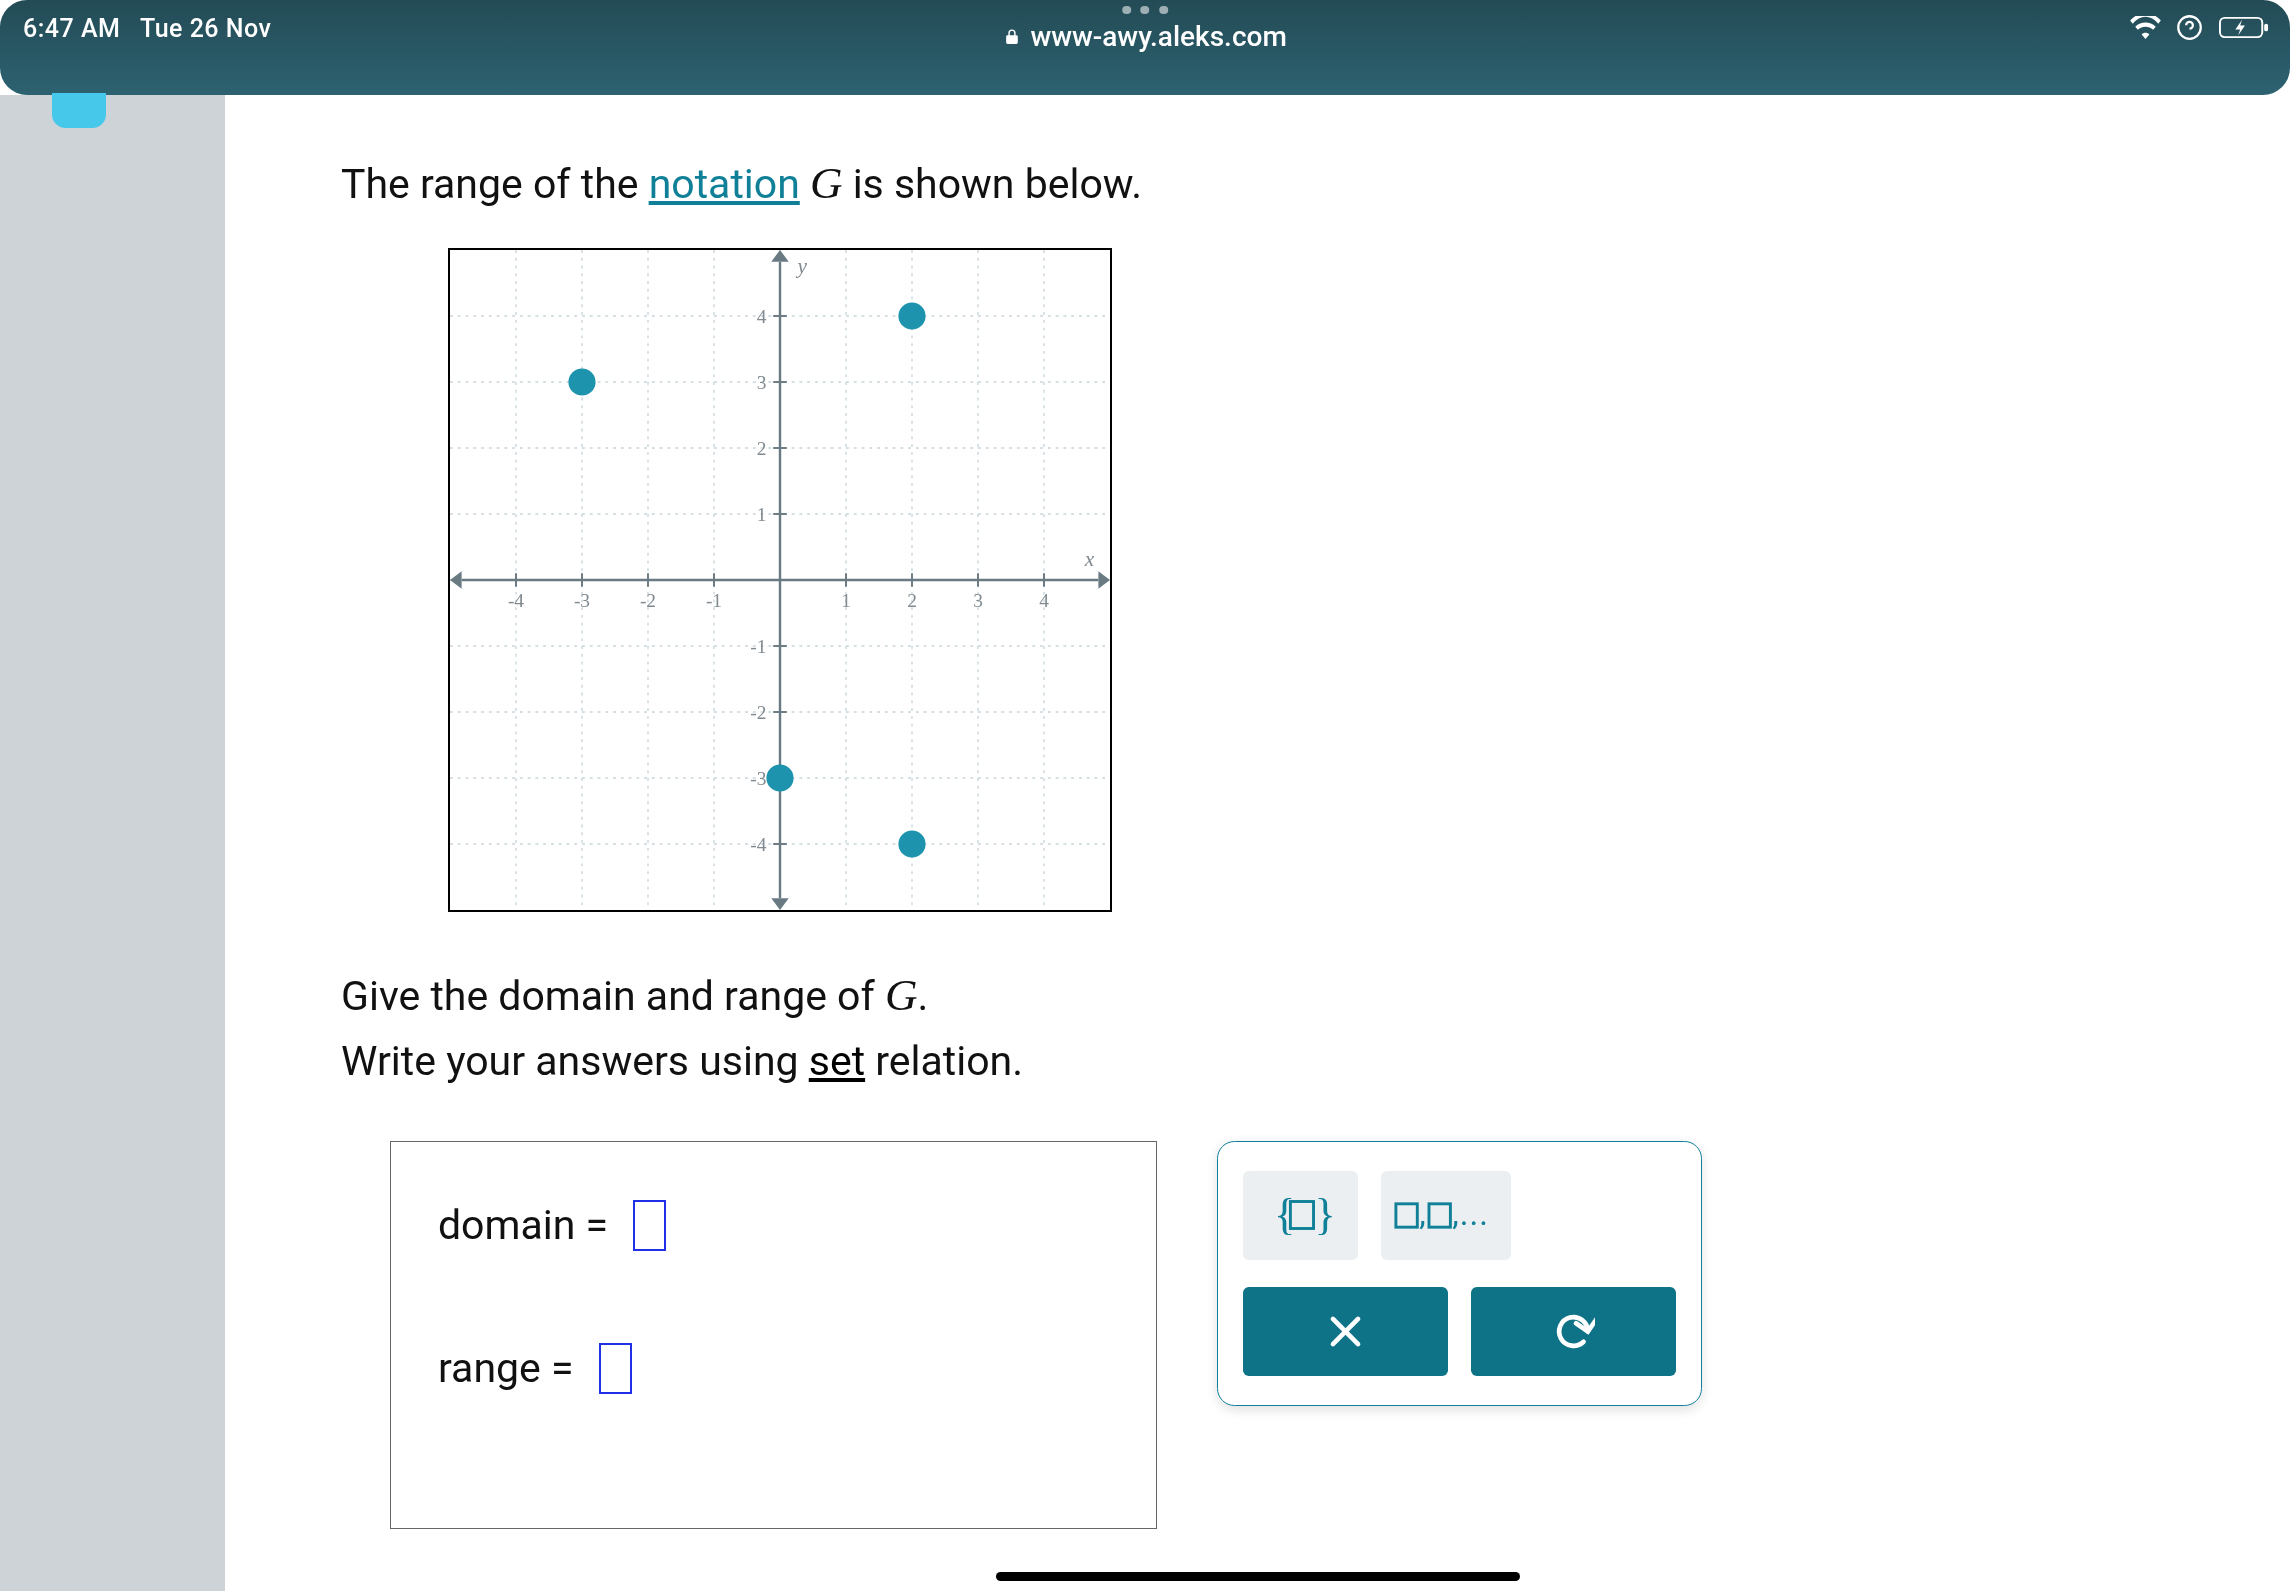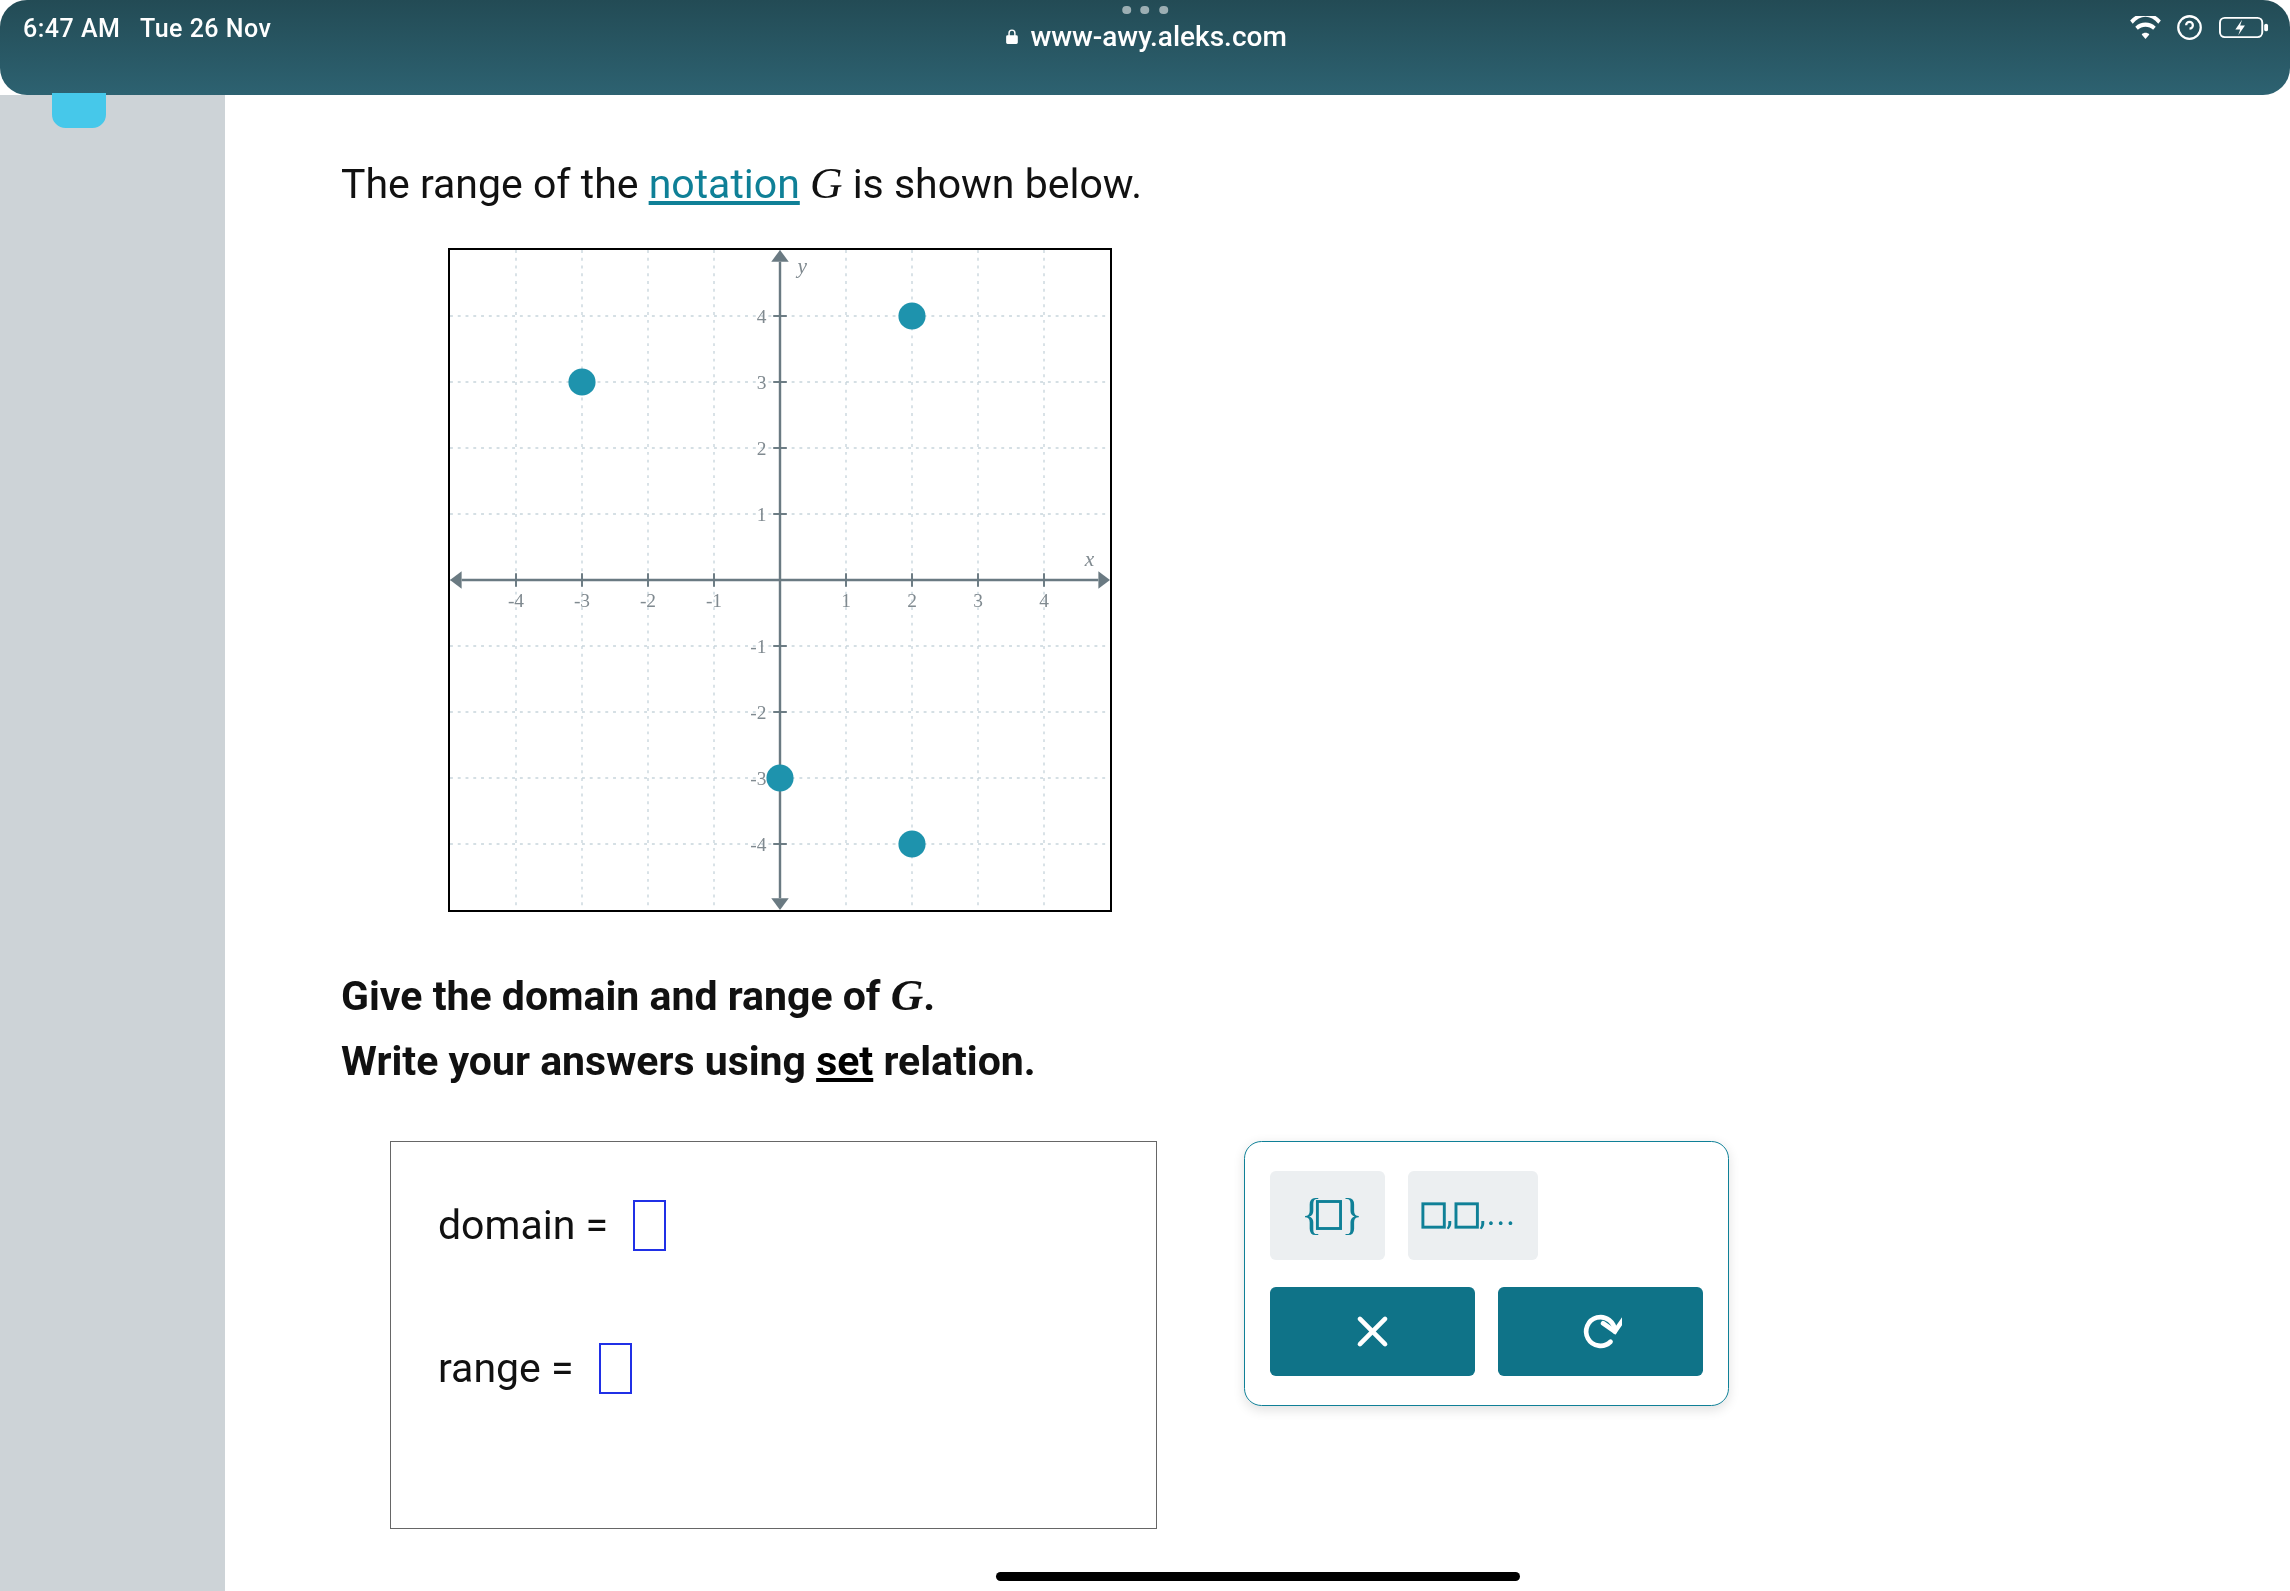--- a/index.html
+++ b/index.html
@@ -122,31 +122,30 @@
     left: 0;
     top: 0;
     width: 100%;
     height: 100%;
   }
   .prompt2 {
     margin-top: 49px;
     font-size: 41px;
     color: #111;
     line-height: 1.55;
-    font-weight: bold;
   }
   .prompt2 .linklike {
     color: #000000;
     text-decoration: underline;
   }
   .answer-row {
     margin-top: 47px;
     margin-left: 49px;
     display: flex;
-    gap: 87px;
+    gap: 60px;
     align-items: flex-start;
   }
   .answer-box {
     width: 767px;
     height: 388px;
     border: 1.9px solid #666;
     padding: 58px 47px;
     box-sizing: border-box;
     display: flex;
     flex-direction: column;

